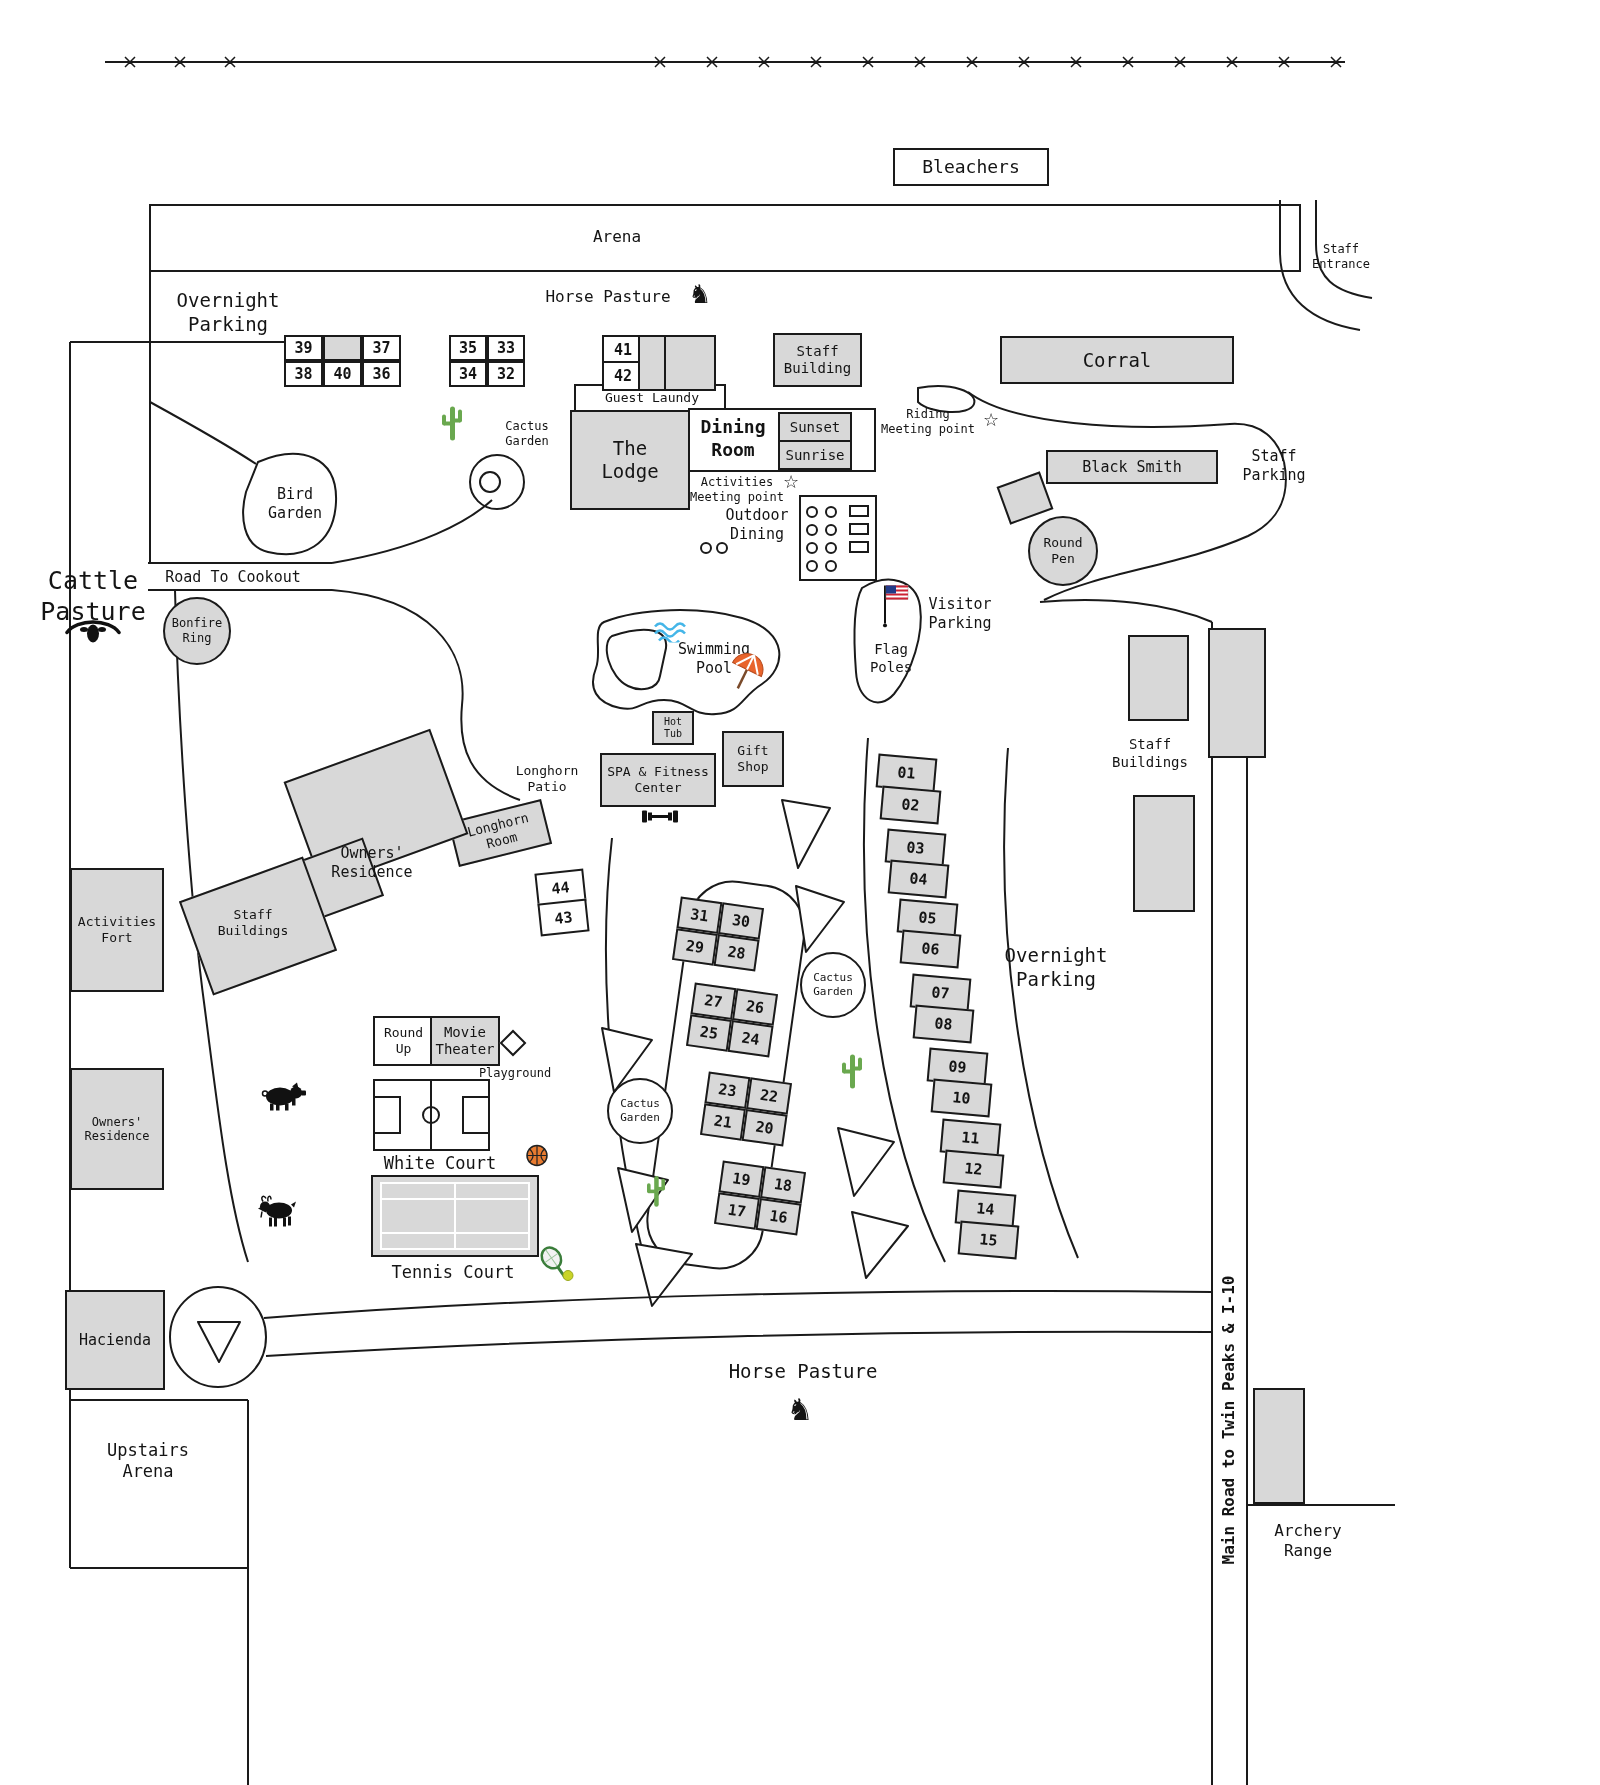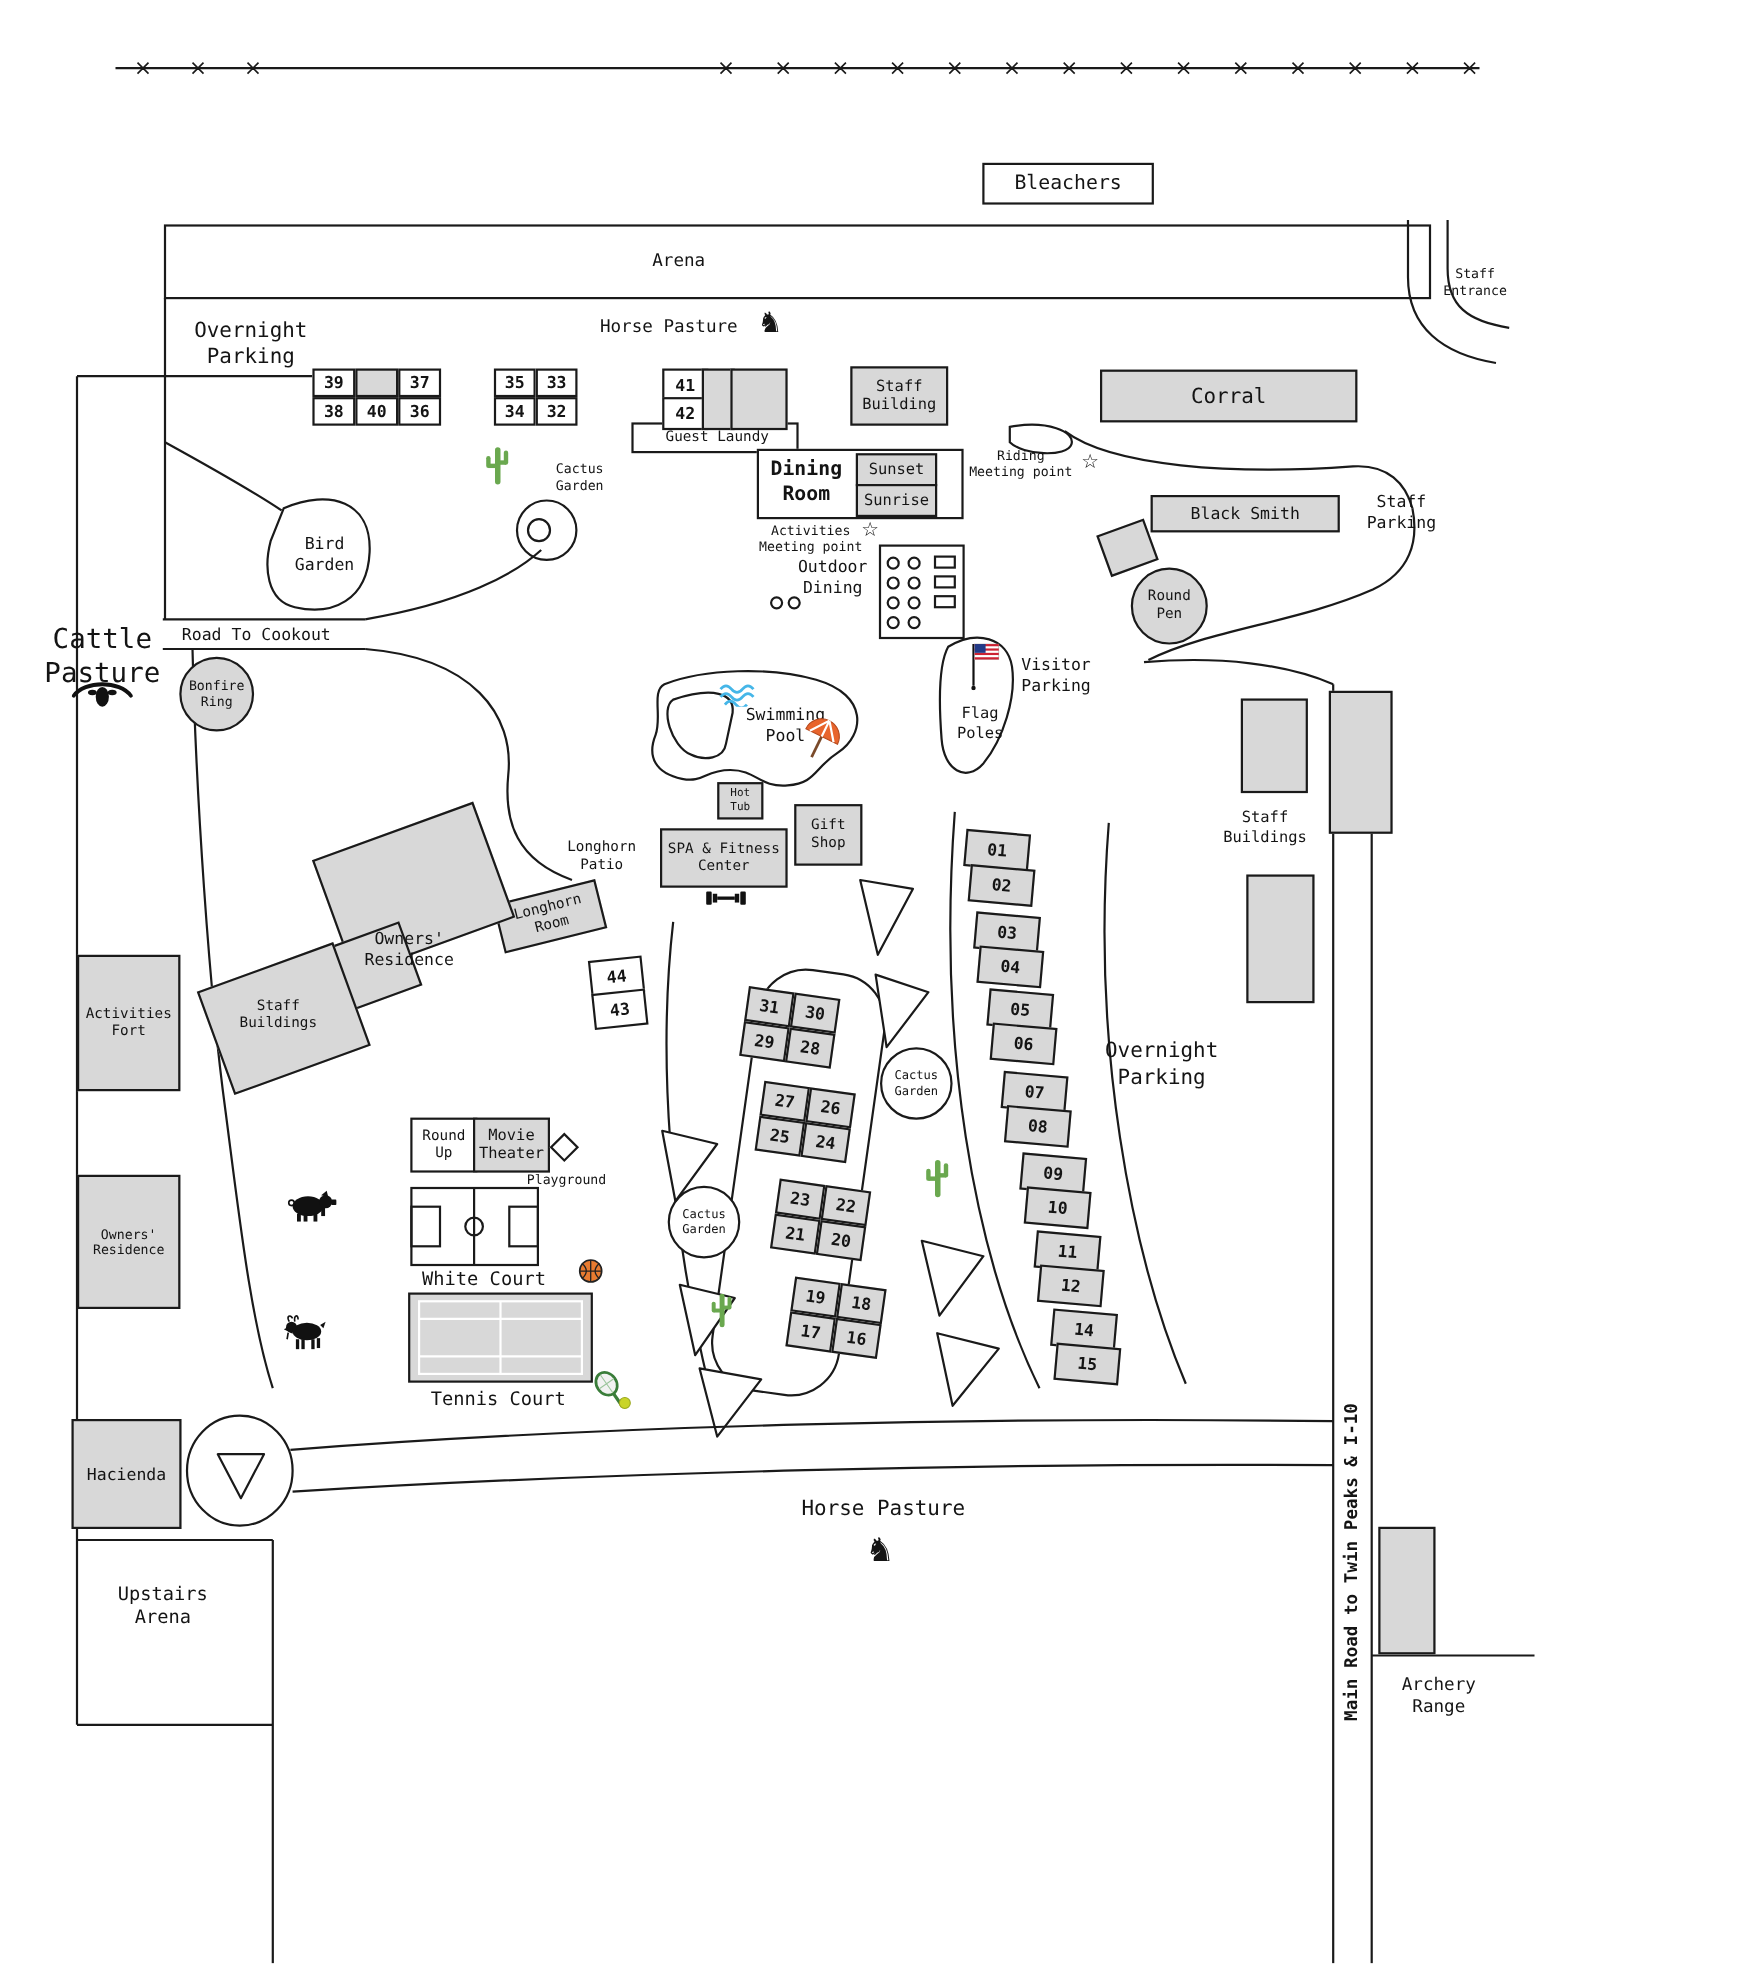--- a/index.html
+++ b/index.html
@@ -139,20 +139,22 @@
         <line x1="381" y1="1233" x2="529" y2="1233"></line>
       </g>
     </g>
   </svg>
 
 
   <div class="bldg white" style="left:893px;top:148px;width:152px;height:34px;font-size:18px">Bleachers</div>
   <div class="bldg" style="left:773px;top:333px;width:85px;height:50px;font-size:14px">Staff
 Building</div>
   <div class="bldg" style="left:1000px;top:336px;width:230px;height:44px;font-size:19px">Corral</div>
+  <div class="bldg" style="left:570px;top:410px;width:116px;height:96px;font-size:19px">The
+Lodge</div>
   <div class="bldg white" style="left:688px;top:408px;width:184px;height:60px"></div>
   <div class="bldg" style="left:778px;top:412px;width:70px;height:26px;font-size:14px">Sunset</div>
   <div class="bldg" style="left:778px;top:440px;width:70px;height:26px;font-size:14px">Sunrise</div>
   <div class="bldg" style="left:1046px;top:450px;width:168px;height:30px;font-size:15px">Black Smith</div>
   <div class="bldg" style="left:1002px;top:478px;width:42px;height:36px;transform:rotate(-20deg)"></div>
   <div class="bldg" style="left:652px;top:711px;width:38px;height:30px;font-size:10px">Hot
 Tub</div>
   <div class="bldg" style="left:722px;top:731px;width:58px;height:52px;font-size:13px">Gift
 Shop</div>
   <div class="bldg" style="left:600px;top:753px;width:112px;height:50px;font-size:13px">SPA &amp; Fitness

